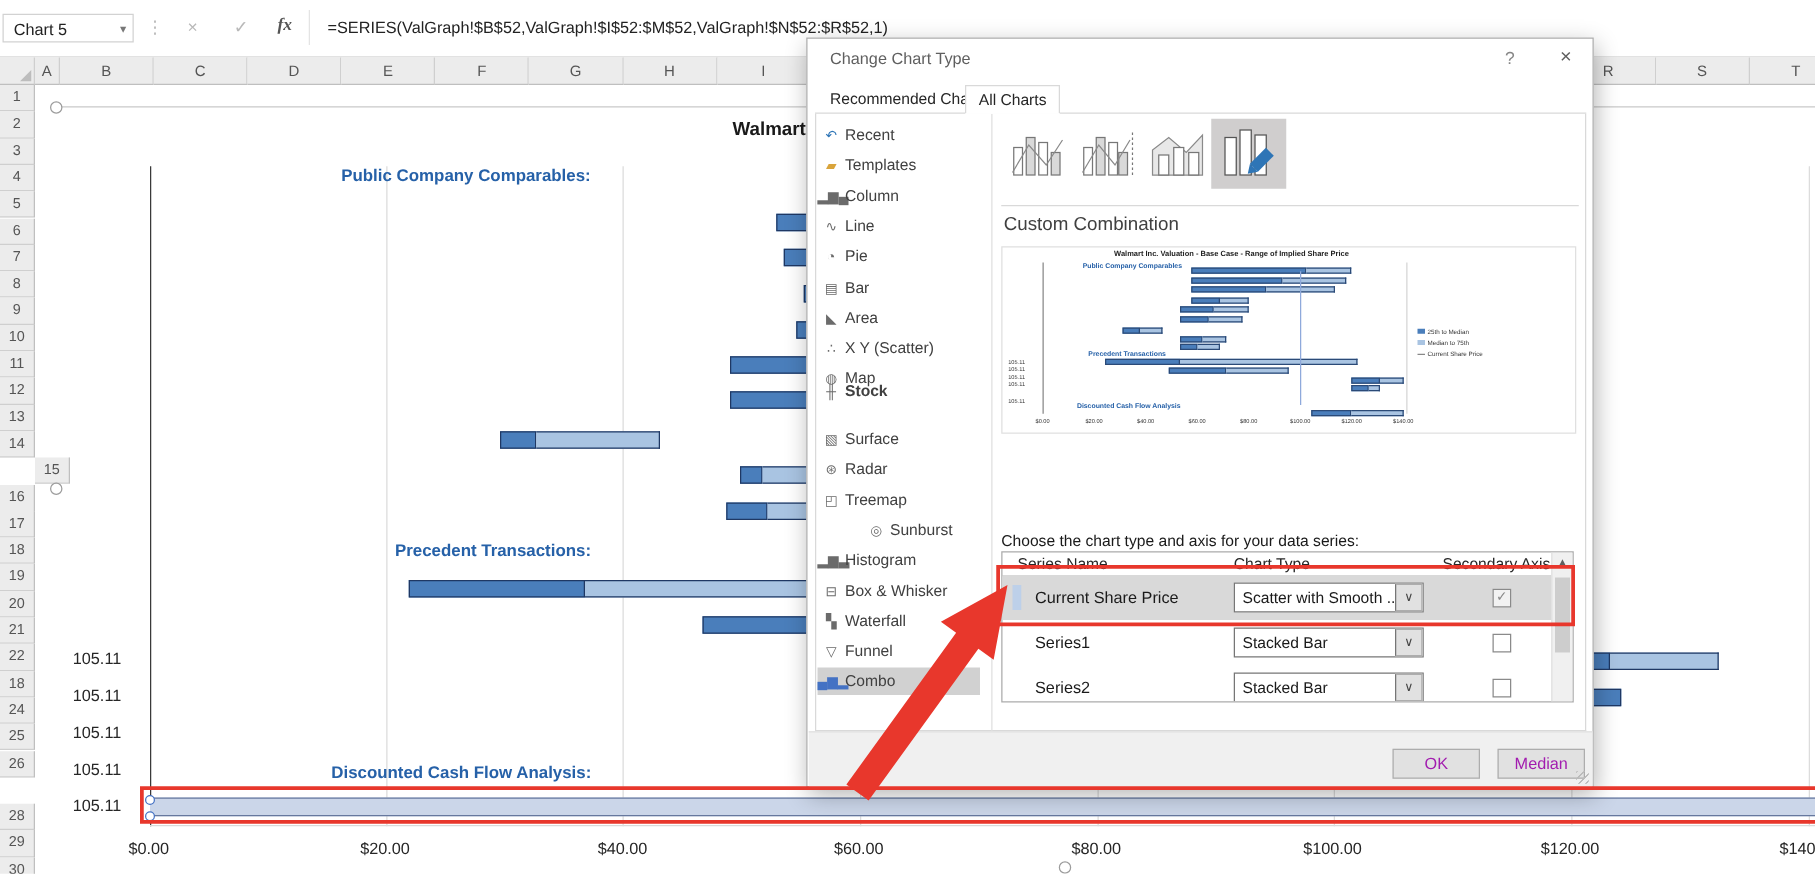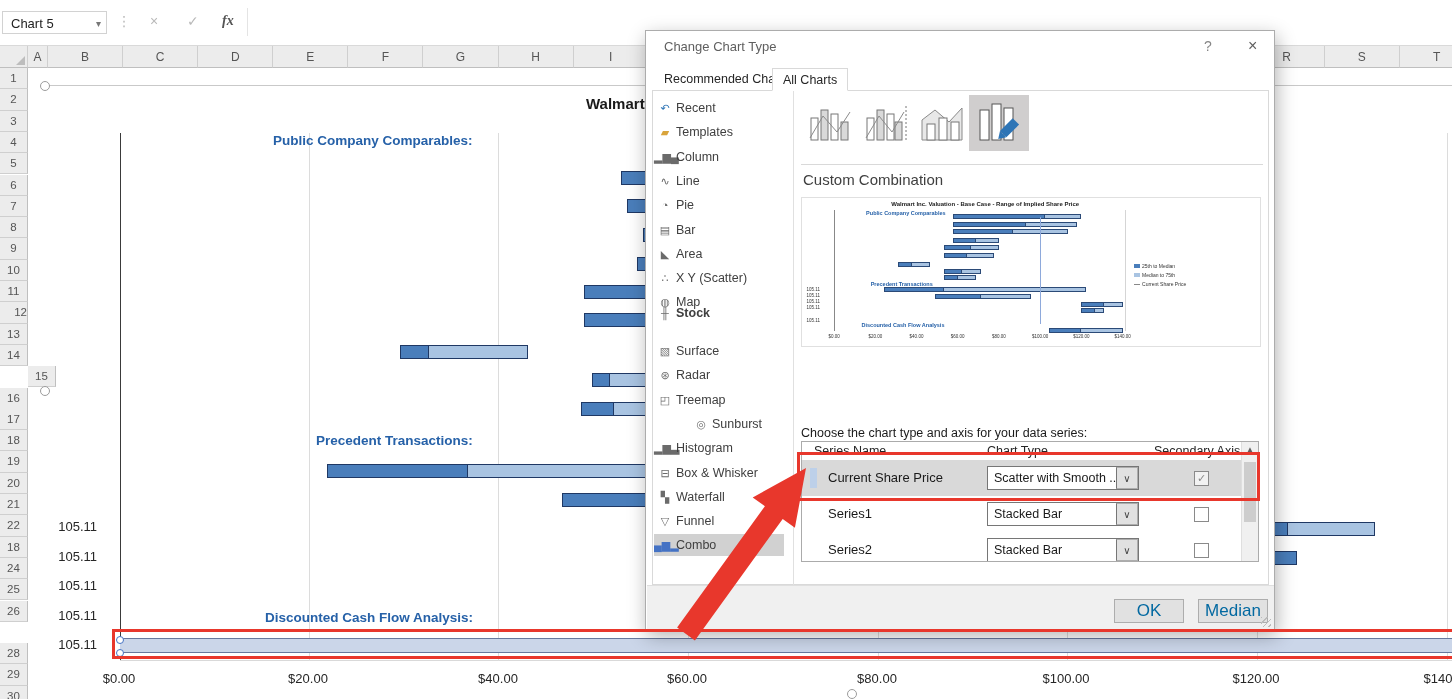--- a/index.html
+++ b/index.html
@@ -80,40 +80,41 @@
   .st-select .btn{position:absolute;right:0;top:0;width:22px;height:22px;background:#e1e1e1;border-left:1px solid #767676;
     text-align:center;font-size:10px;color:#444;line-height:22px;}
   .st-check{position:absolute;left:392px;top:11px;width:13px;height:13px;border:1px solid #8a8a8a;background:#fff;
     font-size:11px;line-height:13px;text-align:center;color:#8a8a8a;}
   .st-check.on{background:#f2f2f2;}
   #st-scroll{position:absolute;right:0;top:0;width:16px;height:143px;background:#f0f0f0;border-left:1px solid #dfdfdf;}
   #st-scroll .arr{position:absolute;left:0;width:16px;height:16px;font-size:8px;color:#606060;text-align:center;line-height:16px;}
   #st-thumb{position:absolute;left:2px;top:20px;width:12px;height:60px;background:#cdcdcd;}
   #footer{left:1px;top:554px;width:627px;height:44px;background:#f0f0f0;border-top:1px solid #dfdfdf;}
   .btn{position:absolute;top:13px;width:70px;height:24px;background:#e1e1e1;border:1px solid #adadad;
-    font-size:17px;color:#0369a1;text-align:center;line-height:22px;box-sizing:border-box;}
+    font-size:13px;color:#a21caf;text-align:center;line-height:22px;box-sizing:border-box;}
   #grip{position:absolute;right:3px;bottom:3px;width:10px;height:10px;
     background:repeating-linear-gradient(135deg,#bbb 0 1px,transparent 1px 4px);}
   
   .redbox{border:3px solid #e8372c;box-sizing:border-box;z-index:30;}
   #arrow-svg{z-index:31;}
 </style>
 </head>
 <body>
 
 <div class="abs" id="topbar">
   <div class="abs" id="namebox">
     <span>Chart 5</span>
     <span class="dd">▾</span>
   </div>
   <div class="abs fb-ico" style="left:117px;">⋮</div>
   <div class="abs fb-ico" style="left:150px;">×</div>
   <div class="abs fb-ico" style="left:187px;">✓</div>
   <div class="abs fb-ico" id="fx" style="left:222px;">fx</div>
   <div class="abs vsep" style="left:247px;"></div>
+  <div class="abs" id="formula-text">=SERIES(ValGraph!$B$52,ValGraph!$I$52:$M$52,ValGraph!$N$52:$R$52,1)</div>
 </div>
 
 <div class="abs" id="corner"></div>
 <div class="abs" id="colhead">
     <div class="ch" style="width: 20px;">A</div>
     <div class="ch" style="width: 75.1px;">B</div>
     <div class="ch" style="width: 75.1px;">C</div>
     <div class="ch" style="width: 75.1px;">D</div>
     <div class="ch" style="width: 75.1px;">E</div>
     <div class="ch" style="width: 75.1px;">F</div>
@@ -137,21 +138,21 @@
     <div class="rh" style="top: 21.3px; height: 21.3px; line-height: 21.3px;">2</div>
     <div class="rh" style="top: 42.6px; height: 21.3px; line-height: 21.3px;">3</div>
     <div class="rh" style="top: 63.9px; height: 21.3px; line-height: 21.3px;">4</div>
     <div class="rh" style="top: 85.2px; height: 21.3px; line-height: 21.3px;">5</div>
     <div class="rh" style="top: 106.5px; height: 21.3px; line-height: 21.3px;">6</div>
     <div class="rh" style="top: 127.8px; height: 21.3px; line-height: 21.3px;">7</div>
     <div class="rh" style="top: 149.1px; height: 21.3px; line-height: 21.3px;">8</div>
     <div class="rh" style="top: 170.4px; height: 21.3px; line-height: 21.3px;">9</div>
     <div class="rh" style="top: 191.7px; height: 21.3px; line-height: 21.3px;">10</div>
     <div class="rh" style="top: 213px; height: 21.3px; line-height: 21.3px;">11</div>
-    <div class="rh" style="top: 234.3px; height: 21.3px; line-height: 21.3px; text-align: right;">12</div>
+    <div class="rh" style="top: 234.3px; height: 21.3px; line-height: 21.3px;">12</div>
     <div class="rh" style="top: 255.6px; height: 21.3px; line-height: 21.3px;">13</div>
     <div class="rh" style="top: 276.9px; height: 21.3px; line-height: 21.3px;">14</div>
     <div class="rh" style="top: 298.2px; height: 21.3px; line-height: 21.3px; margin-left: 28px;">15</div>
     <div class="rh" style="top: 319.5px; height: 36px; line-height: 21.3px; text-align: center;">16</div>
     <div class="rh" style="top: 340.8px; height: 21.3px; line-height: 21.3px;">17</div>
     <div class="rh" style="top: 362.1px; height: 21.3px; line-height: 21.3px;">18</div>
     <div class="rh" style="top: 383.4px; height: 21.3px; line-height: 21.3px;">19</div>
     <div class="rh" style="top: 404.7px; height: 21.3px; line-height: 21.3px;">20</div>
     <div class="rh" style="top: 426px; height: 21.3px; line-height: 21.3px;">21</div>
     <div class="rh" style="top: 447.3px; height: 21.3px; line-height: 21.3px;">22</div>

